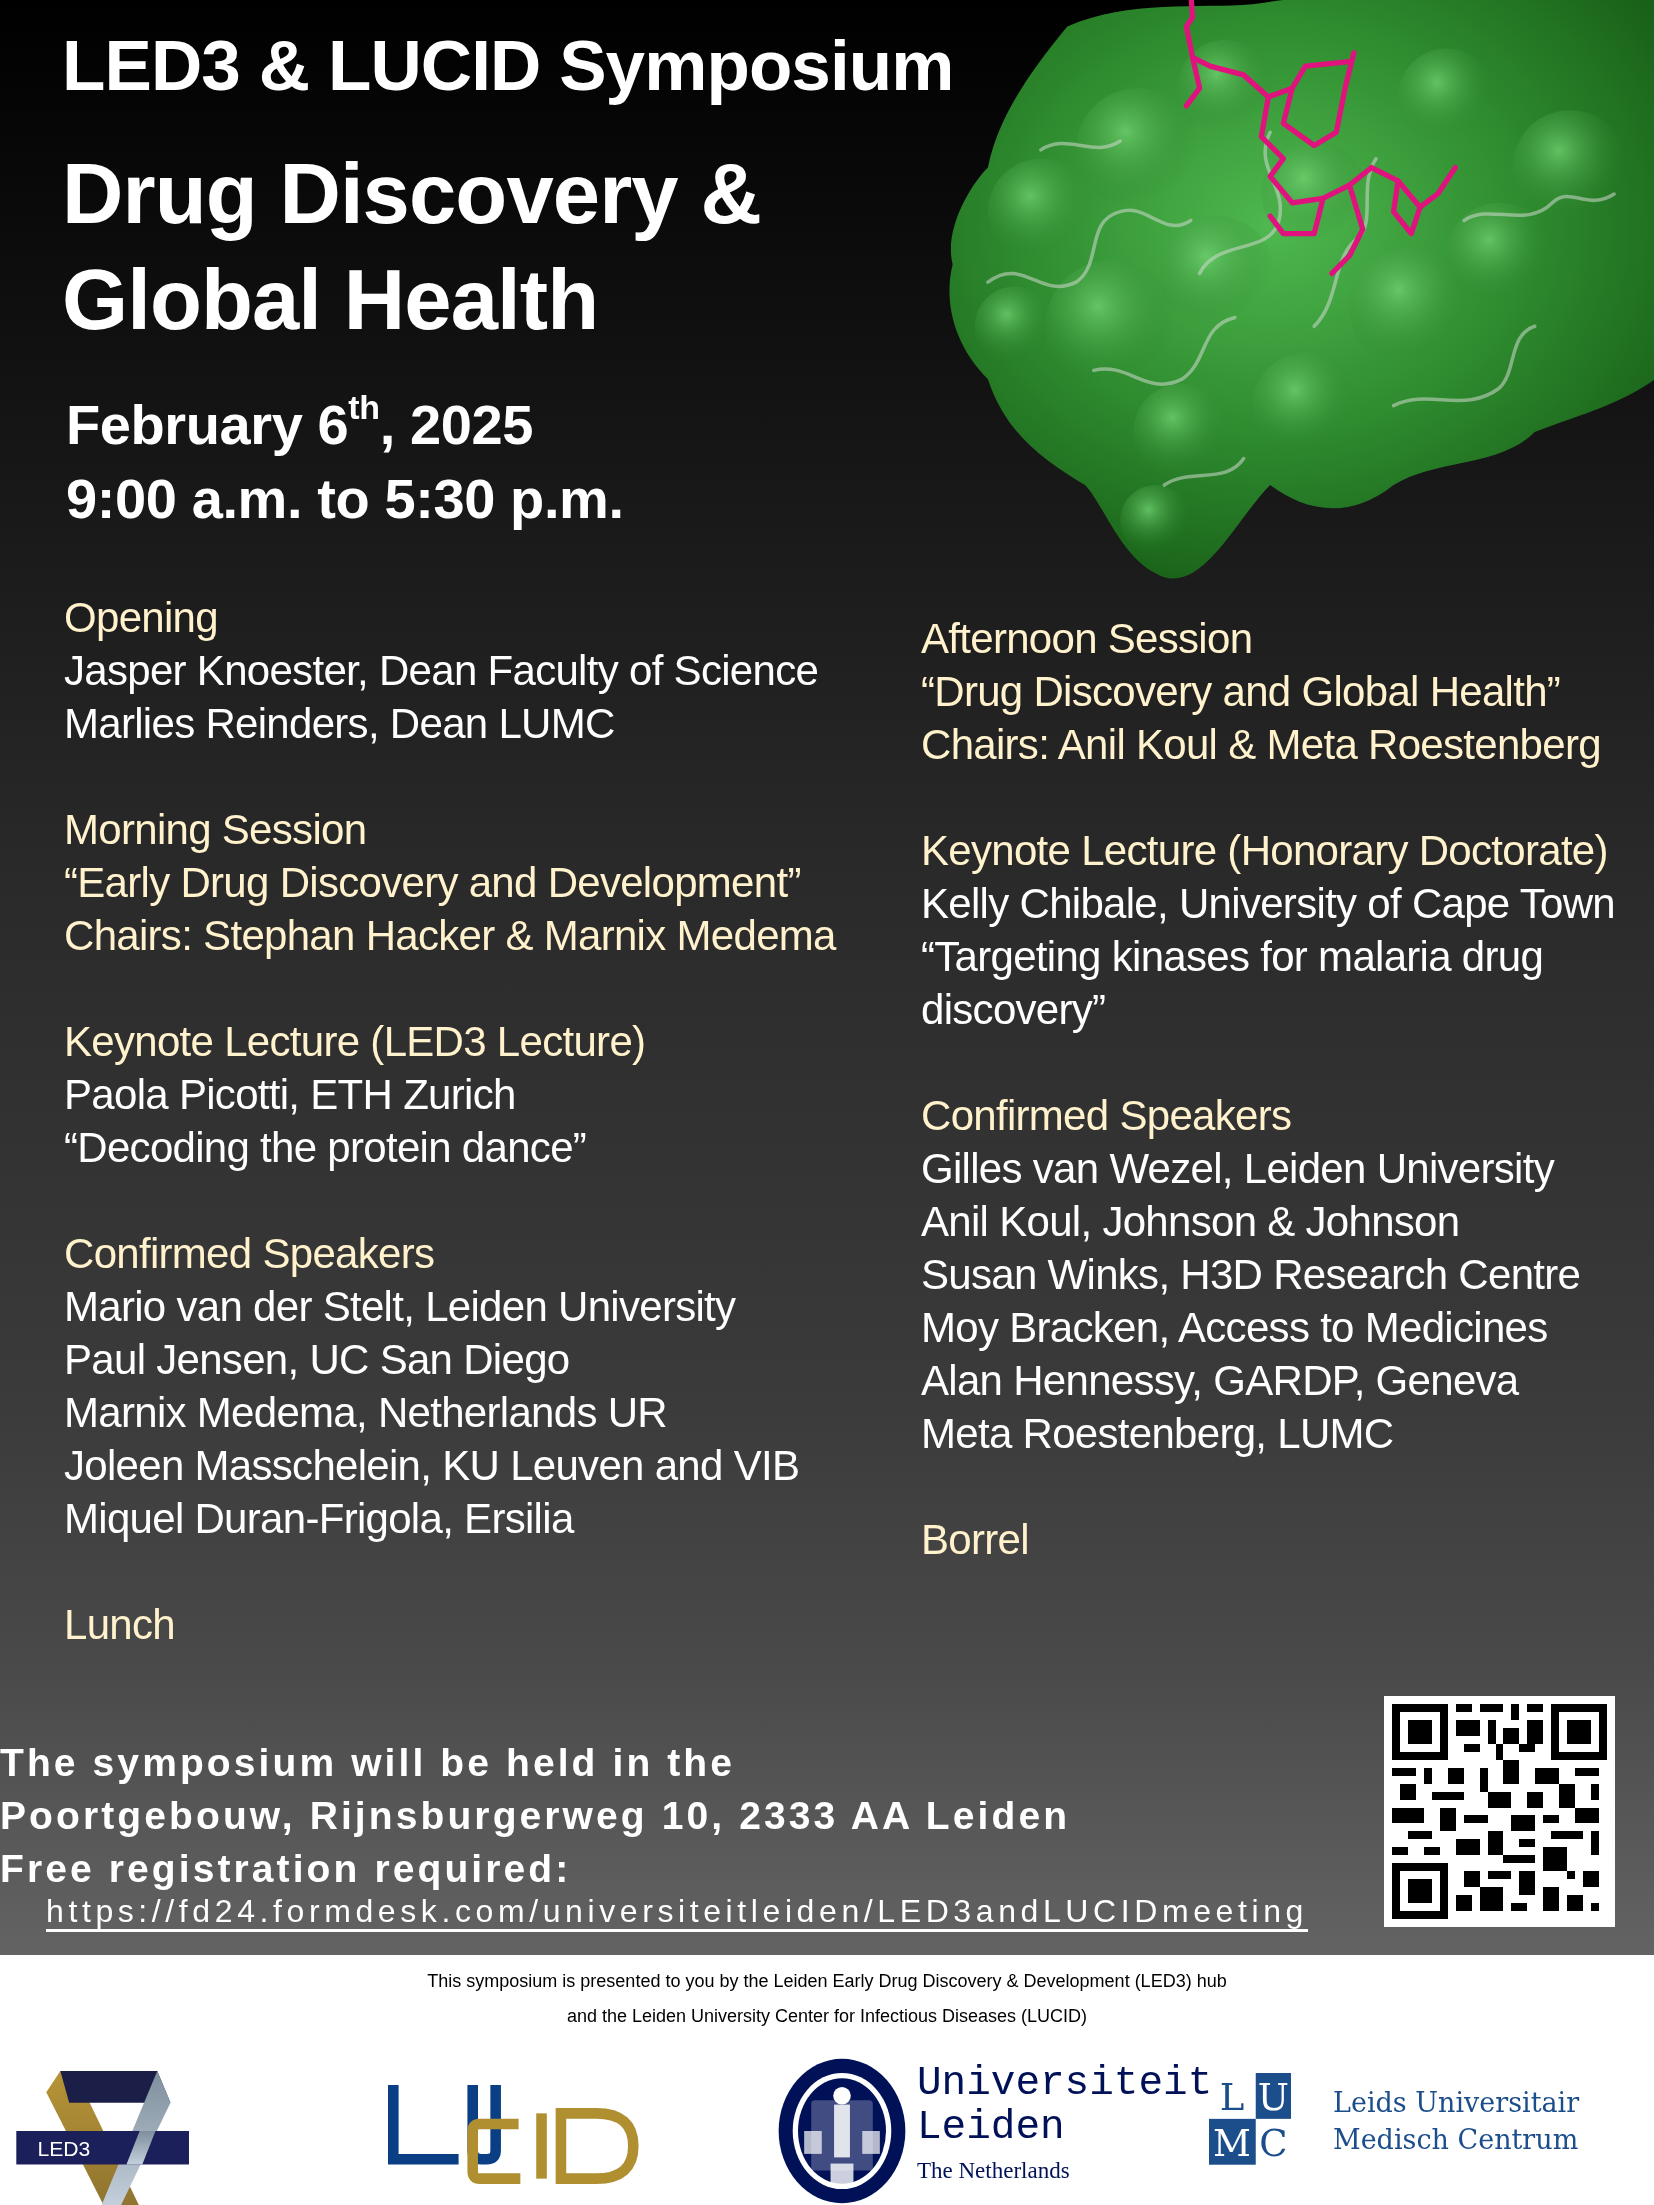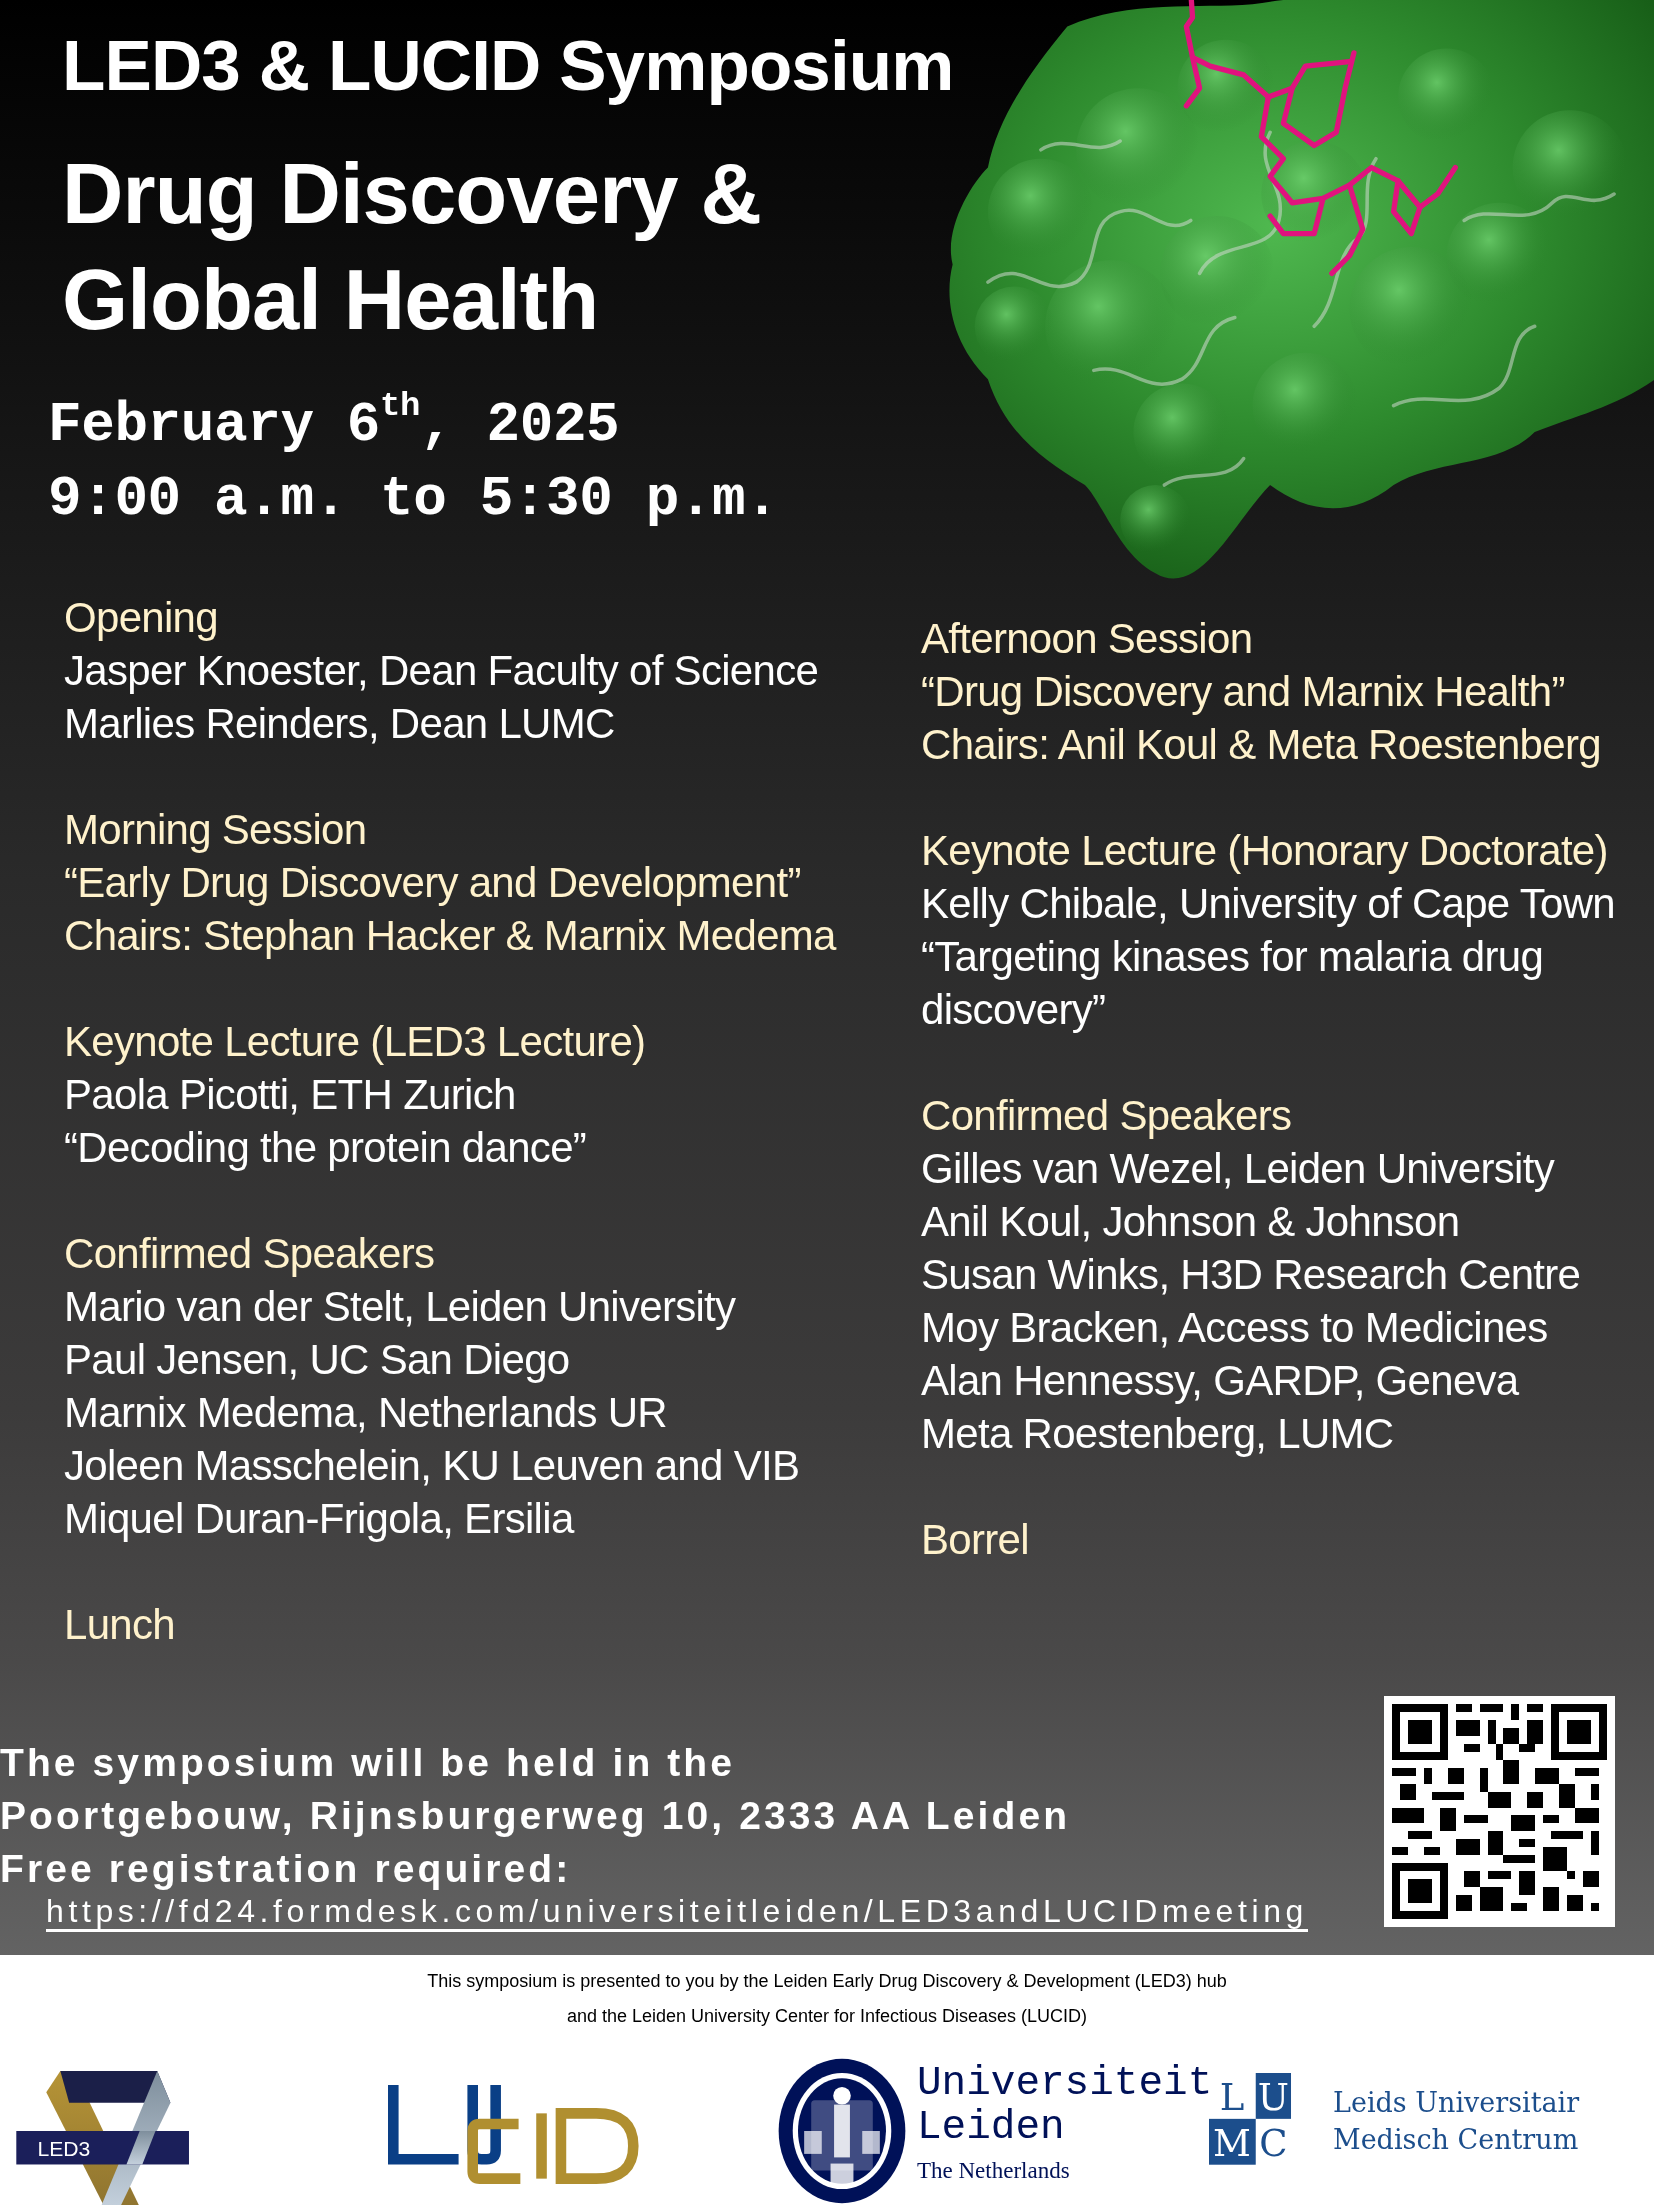--- a/index.html
+++ b/index.html
@@ -3,21 +3,21 @@
 <meta charset="utf-8">
 <style>
   html, body { margin:0; padding:0; }
   body { width:1654px; height:2206px; position:relative; overflow:hidden; background:#fff;
          font-family:"Liberation Sans", sans-serif; }
   .poster { position:absolute; left:0; top:0; width:1654px; height:1955px;
             background:linear-gradient(180deg,#000 0%,#151515 22%,#2a2a2a 45%,#3c3b3b 72%,#4a4949 85%,#636363 100%); overflow:hidden; }
   .protein { position:absolute; left:935px; top:-8.8px; width:732px; height:600px; }
   .title1 { position:absolute; left:62px; top:25px; color:#fff; font-weight:bold; font-size:71px; letter-spacing:-0.9px; white-space:nowrap; }
   .title2 { position:absolute; left:62px; top:141px; color:#fff; font-weight:bold; font-size:85px; line-height:106px; letter-spacing:-0.9px; }
-  .date { position:absolute; left:48px; top:388px; color:#fff; font-weight:bold; font-size:56px; line-height:74px; letter-spacing:-0.4px;font-family:Liberation Mono, monospace; }
+  .date { position:absolute; left:66px; top:388px; color:#fff; font-weight:bold; font-size:56px; line-height:74px; letter-spacing:-0.4px; }
   .date sup { font-size:34px; vertical-align:25px; line-height:0; }
   .col { position:absolute; font-size:42px; line-height:53px; color:#fff; white-space:nowrap; letter-spacing:-0.7px; }
   .col .h { color:#FFF2CC; }
   .col .gap { height:53px; }
   .col-left { left:64px; top:591px; }
   .col-right { left:897px; top:612px;margin-left:24px; }
   .venue { position:absolute; left:0; width:1376px; top:1736px; text-align:left; color:#fff; font-weight:bold; font-size:39px; line-height:53px; letter-spacing:3.1px; }
   .url { position:absolute; left:46px; top:1893px; color:#fff; font-size:32px; letter-spacing:4.6px; text-decoration:underline; text-underline-offset:7px; white-space:nowrap; }
   .qr { position:absolute; left:1384px; top:1696px; width:231px; height:231px; background:#fff; }
   .footer-text { position:absolute; left:0; width:1654px; top:1964px; text-align:center; color:#000; font-size:18px; line-height:35px; }
@@ -113,21 +113,21 @@
     <div>Paul Jensen, UC San Diego</div>
     <div>Marnix Medema, Netherlands UR</div>
     <div>Joleen Masschelein, KU Leuven and VIB</div>
     <div>Miquel Duran-Frigola, Ersilia</div>
     <div class="gap"></div>
     <div class="h">Lunch</div>
   </div>
 
   <div class="col col-right">
     <div class="h">Afternoon Session</div>
-    <div class="h">“Drug Discovery and Marnix Health”</div>
+    <div class="h">“Drug Discovery and Global Health”</div>
     <div class="h">Chairs: Anil Koul &amp; Meta Roestenberg</div>
     <div class="gap"></div>
     <div class="h">Keynote Lecture (Honorary Doctorate)</div>
     <div>Kelly Chibale, University of Cape Town</div>
     <div>“Targeting kinases for malaria drug</div>
     <div>discovery”</div>
     <div class="gap"></div>
     <div class="h">Confirmed Speakers</div>
     <div>Gilles van Wezel, Leiden University</div>
     <div>Anil Koul, Johnson &amp; Johnson</div>

